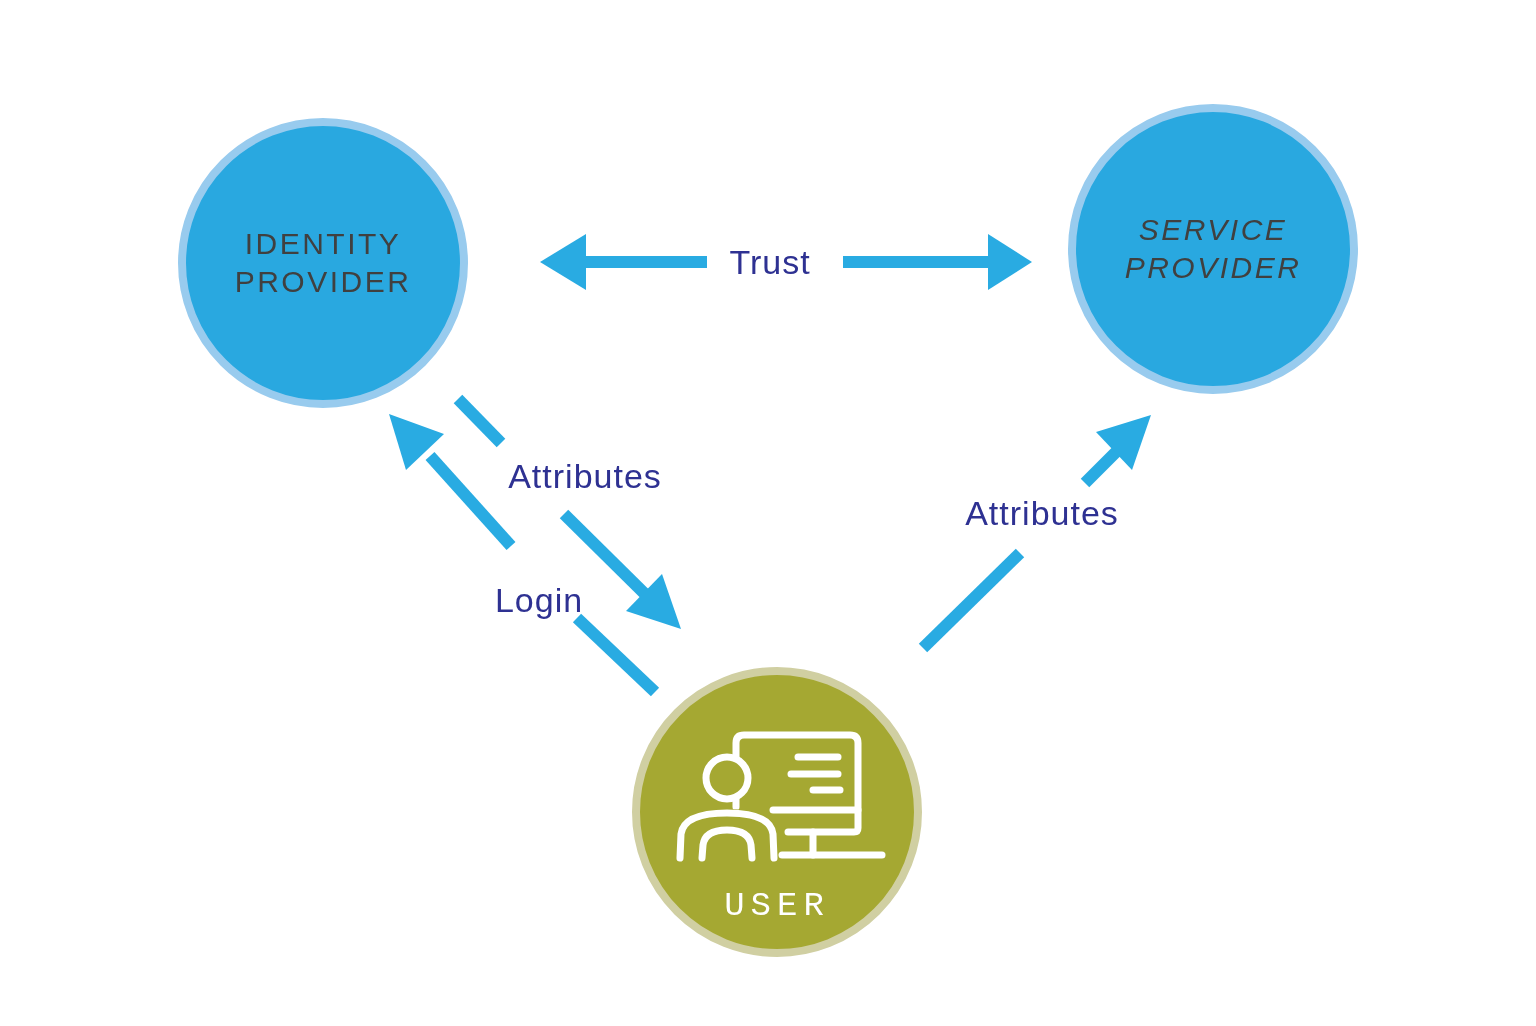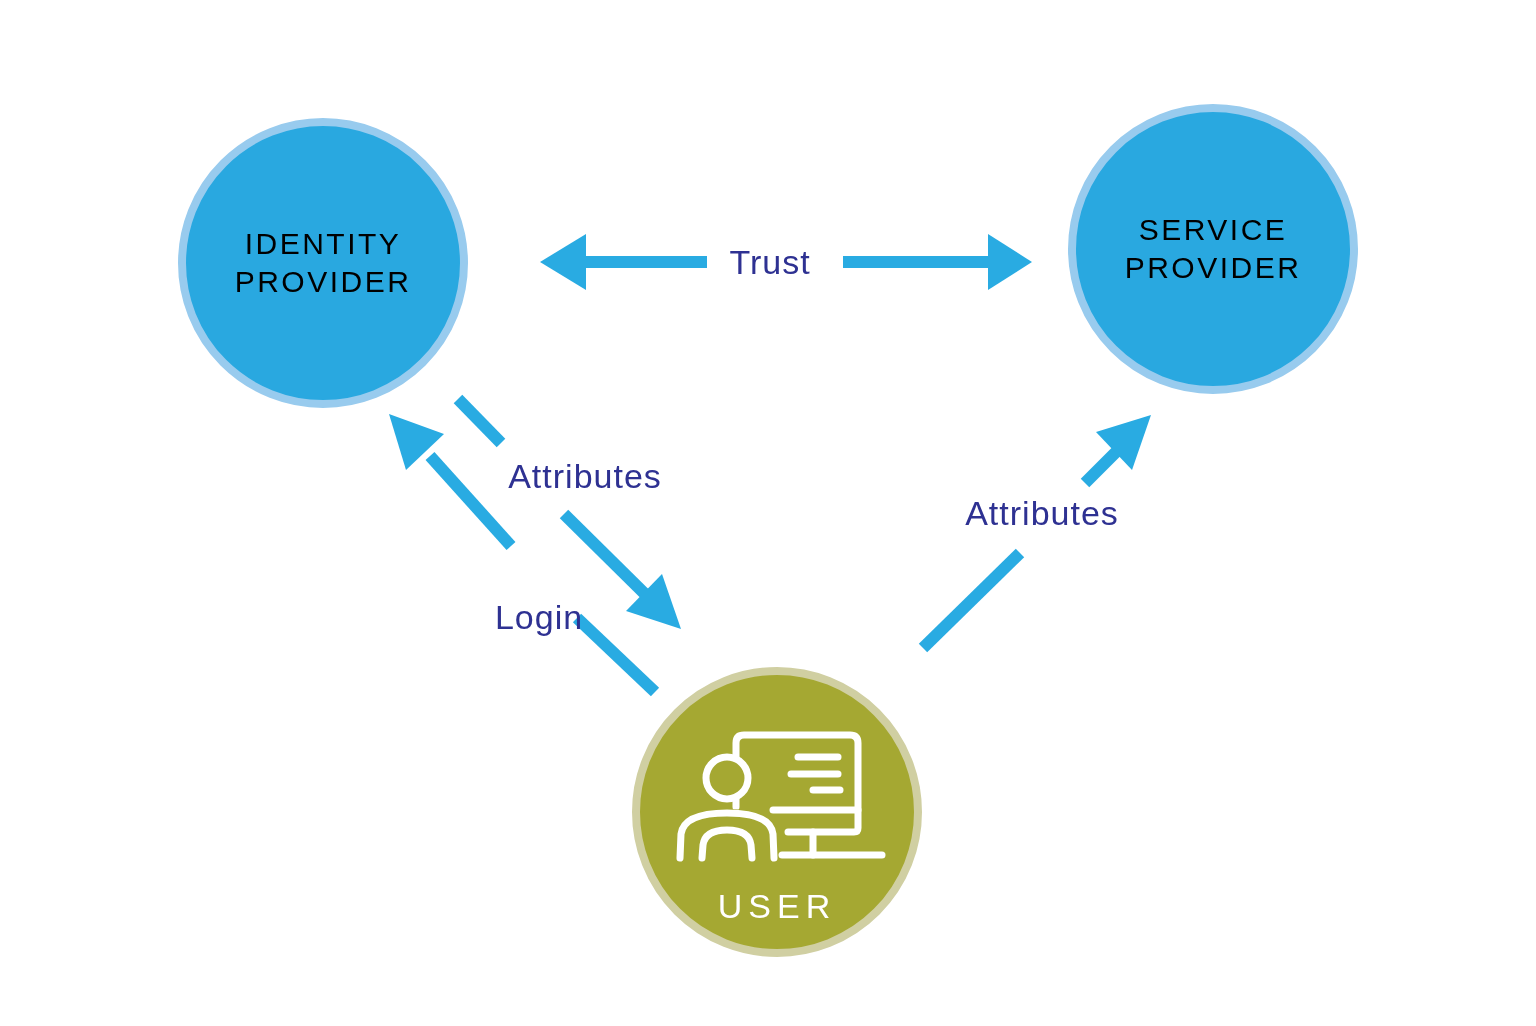--- a/index.html
+++ b/index.html
@@ -9,41 +9,41 @@
   }
   .arrow-layer{position:absolute;left:0;top:0;width:1536px;height:1026px;}
   .arrow-stroke{stroke:#29ABE2;stroke-width:12;fill:none;stroke-linecap:butt;}
   .arrow-head{fill:#29ABE2;stroke:none;}
   .node{
     position:absolute;width:290px;height:290px;border-radius:50%;
     box-sizing:border-box;display:flex;align-items:center;justify-content:center;
     text-align:center;
   }
   .node-blue{background:#29A8E0;border:8px solid #98CBEE;}
-  .node-olive{background:#A5A832;border:8px solid #D0CFA2;}
+  .node-olive{background:#A5A832;border:8px solid #D0CFA2;font-family:Liberation Mono, monospace;}
   .node-label{
-    color:#000000;font-size:30px;line-height:38px;letter-spacing:2.5px;
+    color:#404040;font-size:30px;line-height:38px;letter-spacing:2.5px;
     font-weight:400;
   }
   .node-label span{display:block;}
   .user-icon{position:absolute;left:30px;top:42px;}
   .user-icon .ic{stroke:#ffffff;stroke-width:7;fill:none;stroke-linecap:round;stroke-linejoin:round;}
   .user-icon .fill-bg{fill:#A5A832;stroke:none;}
   .user-label{
     position:absolute;left:0;top:212px;width:100%;text-align:center;
     color:#ffffff;font-size:34px;letter-spacing:6px;font-weight:400;
   }
   .edge-label{
     position:absolute;transform:translate(-50%,-50%);
     color:#2E3192;font-size:34px;letter-spacing:1px;white-space:nowrap;
     font-weight:400;
   }
   .lbl-trust{left:770px;top:262px;}
   .lbl-attr-left{left:585px;top:476px;}
-  .lbl-login{left:539px;top:617px;}
+  .lbl-login{left:539px;top:600px;}
   .lbl-attr-right{left:1042px;top:513px;}
 </style>
 </head>
 <body>
 
 <div class="canvas">
 
   <svg class="arrow-layer" viewBox="0 0 1536 1026">
 
     <g>
@@ -72,21 +72,21 @@
     </g>
   </svg>
 
   <div class="node node-blue" style="left:178px;top:118px;">
     <div class="node-label">
       <span>IDENTITY</span>
       <span>PROVIDER</span>
     </div>
   </div>
 
-  <div class="node node-blue" style="left:1068px;top:104px;">
+  <div class="node node-blue" style="left:1068px;top:104px;font-style:italic;">
     <div class="node-label">
       <span>SERVICE</span>
       <span>PROVIDER</span>
     </div>
   </div>
 
   <div class="node node-olive" style="left:632px;top:667px;">
     <svg class="user-icon" width="220" height="160" viewBox="0 0 220 160">
 
       <path class="ic" d="M 66,90 L 66,26 Q 66,18 74,18 L 180,18 Q 188,18 188,26 L 188,111 Q 188,115 184,115 L 118,115"></path>

